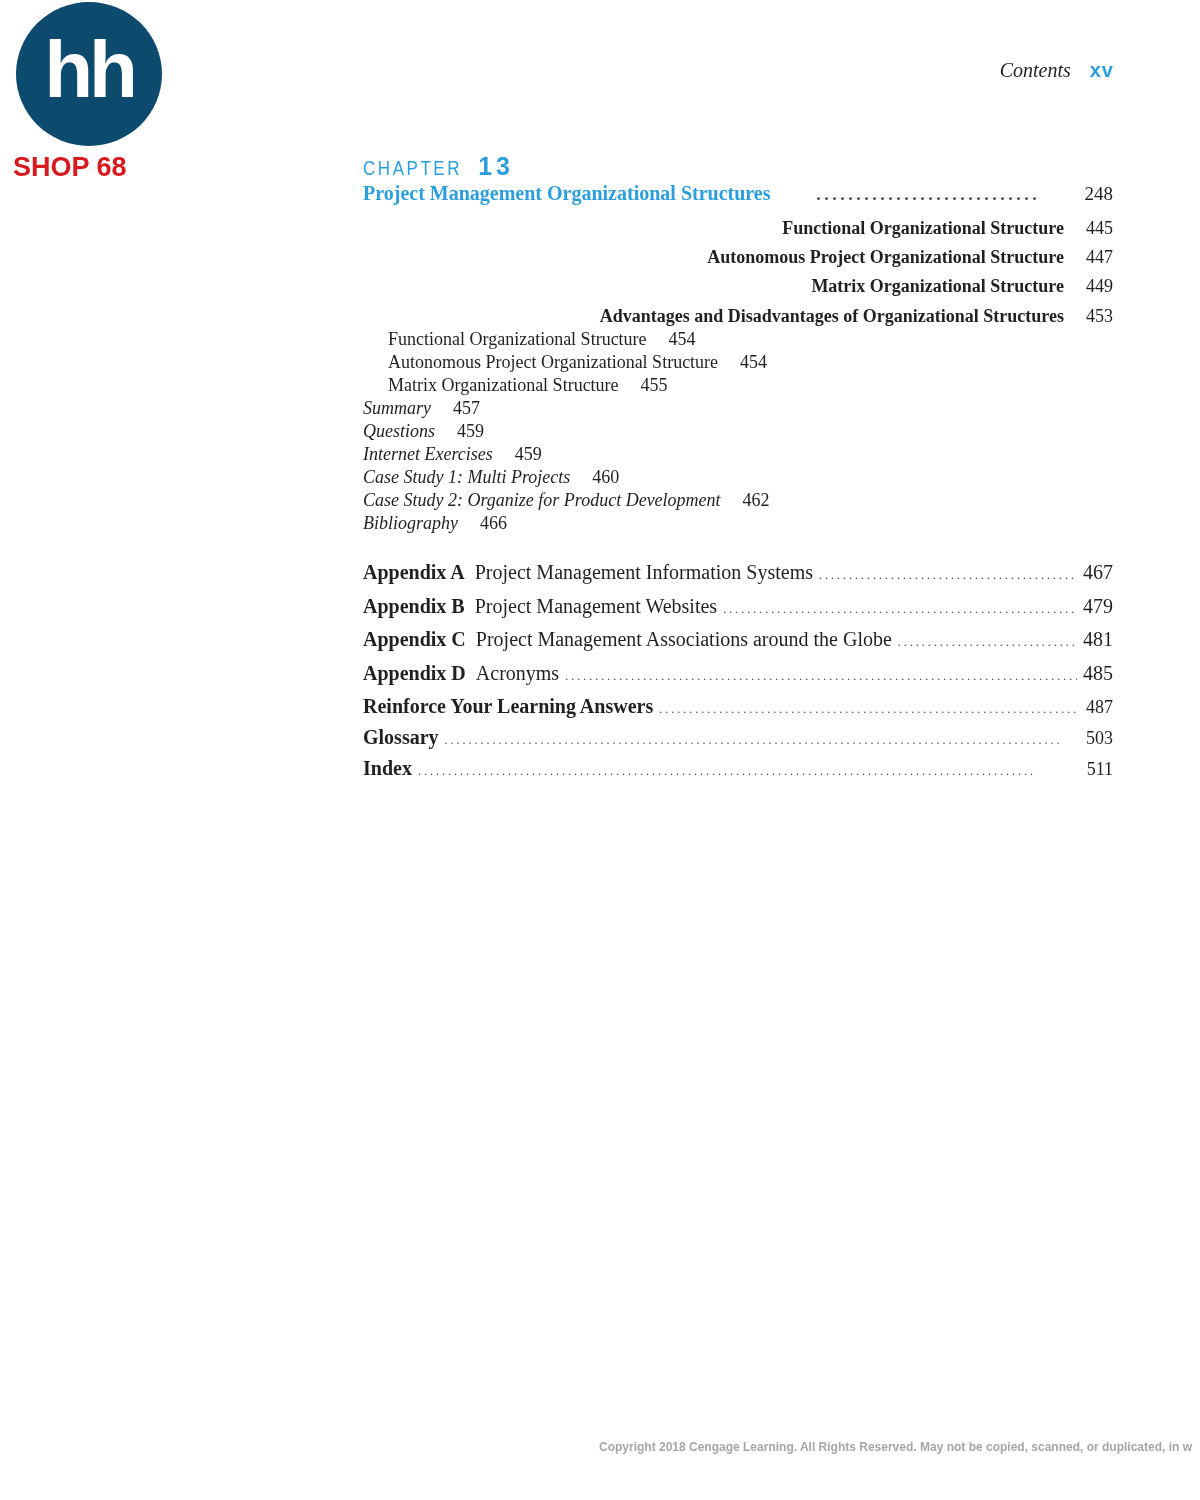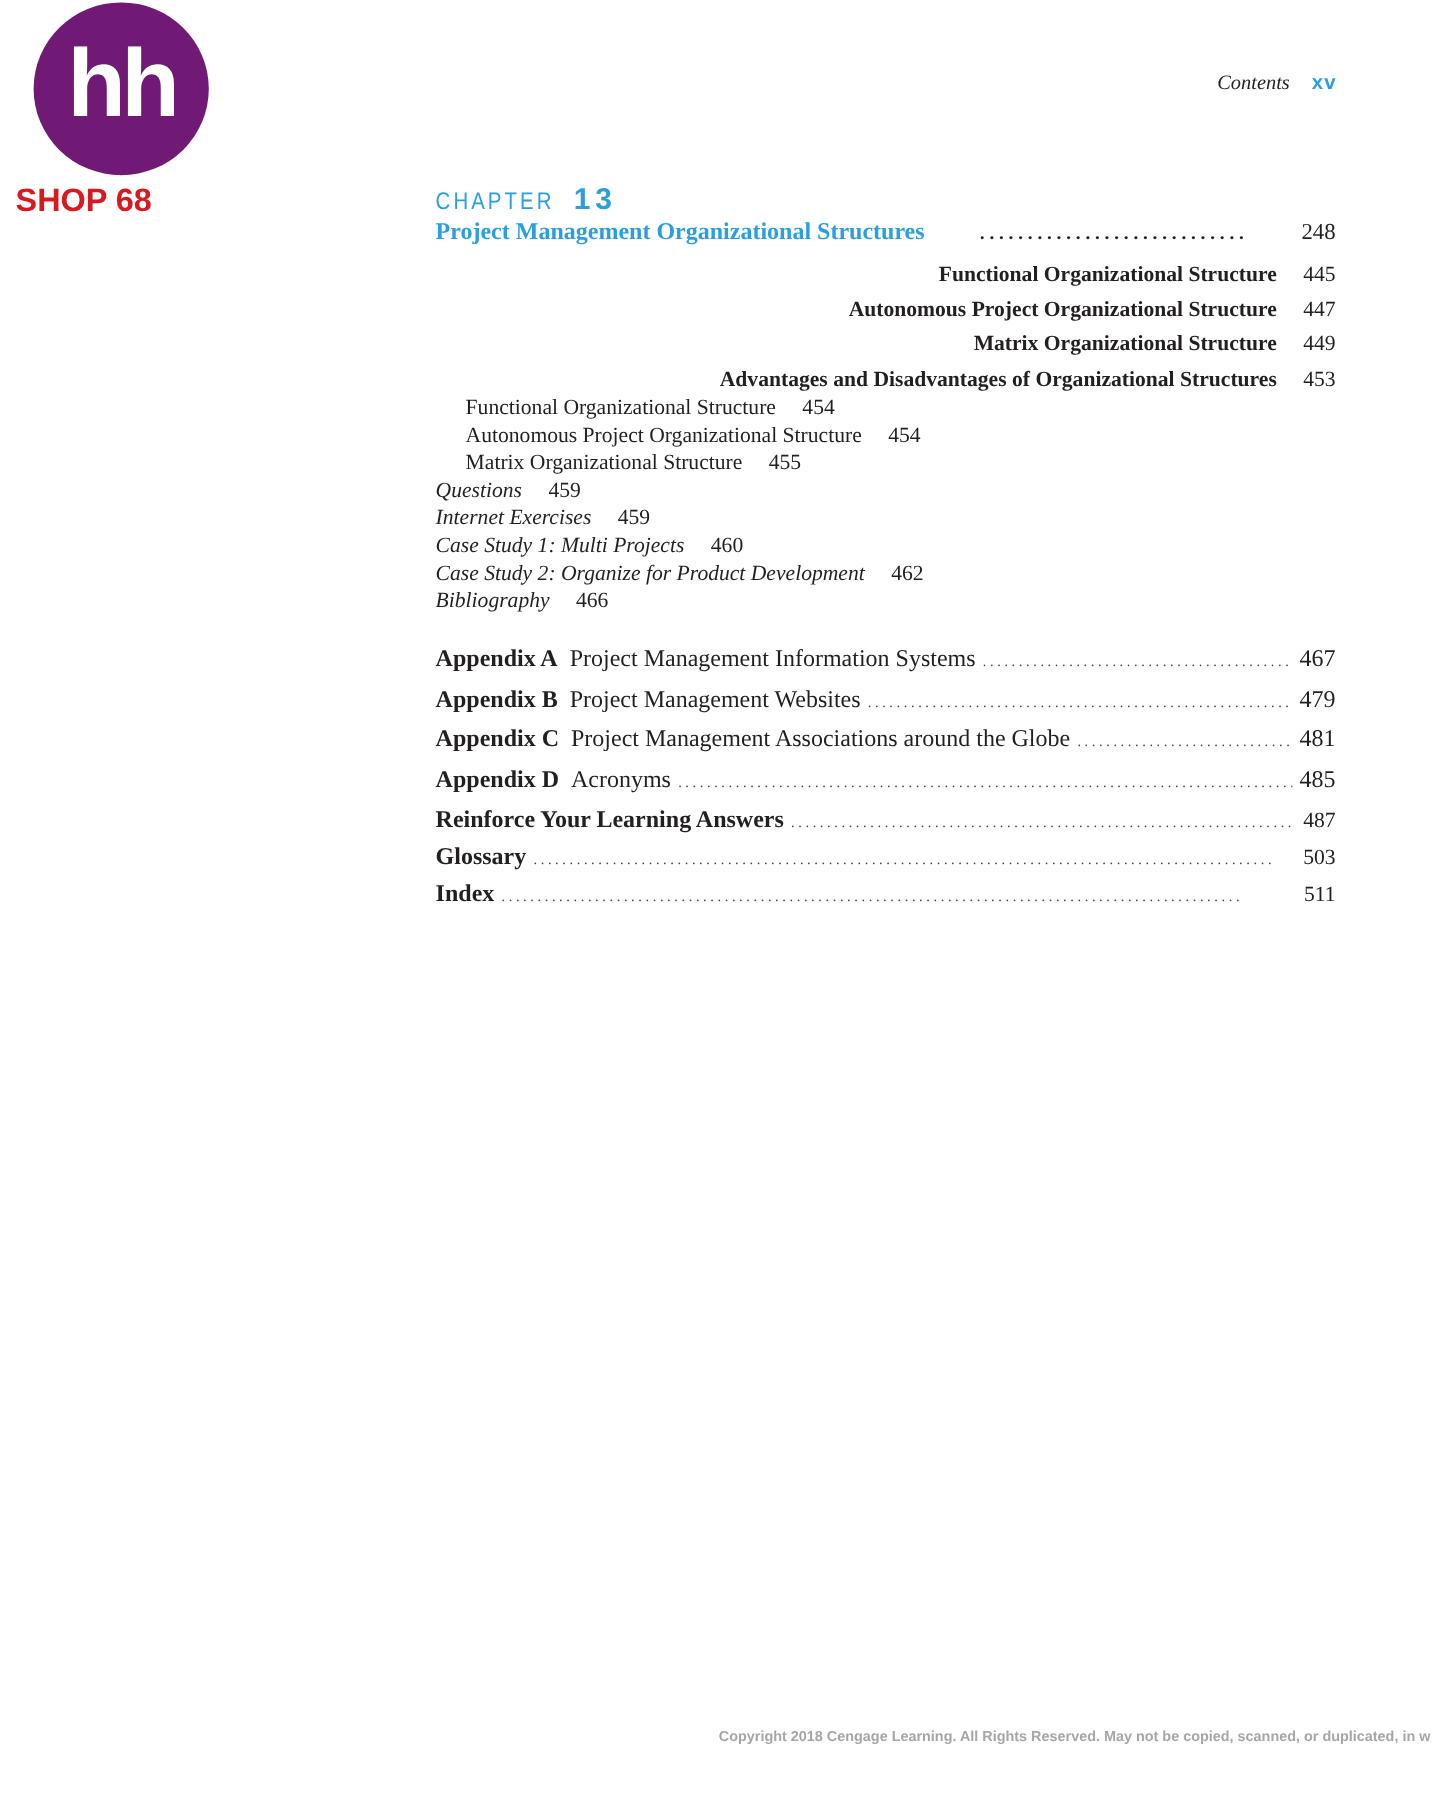--- a/index.html
+++ b/index.html
@@ -2,32 +2,32 @@
 <html><head>
 <meta charset="utf-8">
 <style>
   html, body { margin: 0; padding: 0; }
   body {
     width: 1200px; height: 1500px; background: #ffffff; position: relative; overflow: hidden;
     font-family: "Liberation Serif", "DejaVu Serif", serif; color: #231f20;
   }
   .logo { position: absolute; left: 16px; top: 2px; width: 146px; height: 180px; }
   .logo-circle {
-    position: absolute; left: 12px; top: 0; width: 146px; height: 144px; border-radius: 50%;
-    background: #701a75; display: flex; align-items: center; justify-content: center;
+    position: absolute; left: 0; top: 0; width: 146px; height: 144px; border-radius: 50%;
+    background: #0c4a6e; display: flex; align-items: center; justify-content: center;
   }
   .logo-hh {
     color: #fff; font-family: "Liberation Sans", "DejaVu Sans", sans-serif; font-weight: bold;
     font-size: 80px; letter-spacing: -4px; margin-top: -8px;
   }
   .logo-shop {
     position: absolute; left: -3px; top: 150px; white-space: nowrap; color: #d71920;
     font-family: "Liberation Sans", "DejaVu Sans", sans-serif; font-weight: bold; font-size: 27px;
   }
-  .running-head { position: absolute; right: 86px; top: 59px; font-size: 17px; text-align: center; }
+  .running-head { position: absolute; right: 86px; top: 59px; font-size: 20px; text-align: center; }
   .running-head .rh-label { font-style: italic; color: #231f20; }
   .running-head .rh-page {
     font-family: "Liberation Sans", "DejaVu Sans", sans-serif; font-weight: bold; color: #2b9fde;
     margin-left: 14px; letter-spacing: 1px;
   }
   .toc { position: absolute; left: 363px; top: 152px; width: 750px; }
   .chapter-label {
     font-family: "Liberation Sans", "DejaVu Sans", sans-serif; color: #2b9fde; font-size: 20px;
     letter-spacing: 3px; height: 30px;
   }
@@ -103,20 +103,23 @@
     <span>Functional Organizational Structure</span><span class="pg">454</span>
   </div>
   <div class="sub">
     <span>Autonomous Project Organizational Structure</span><span class="pg">454</span>
   </div>
   <div class="sub">
     <span>Matrix Organizational Structure</span><span class="pg">455</span>
   </div>
 
   <div class="misc">
+    <span>Summary</span><span class="pg">457</span>
+  </div>
+  <div class="misc">
     <span>Questions</span><span class="pg">459</span>
   </div>
   <div class="misc">
     <span>Internet Exercises</span><span class="pg">459</span>
   </div>
   <div class="misc">
     <span>Case Study 1: Multi Projects</span><span class="pg">460</span>
   </div>
   <div class="misc">
     <span>Case Study 2: Organize for Product Development</span><span class="pg">462</span>

